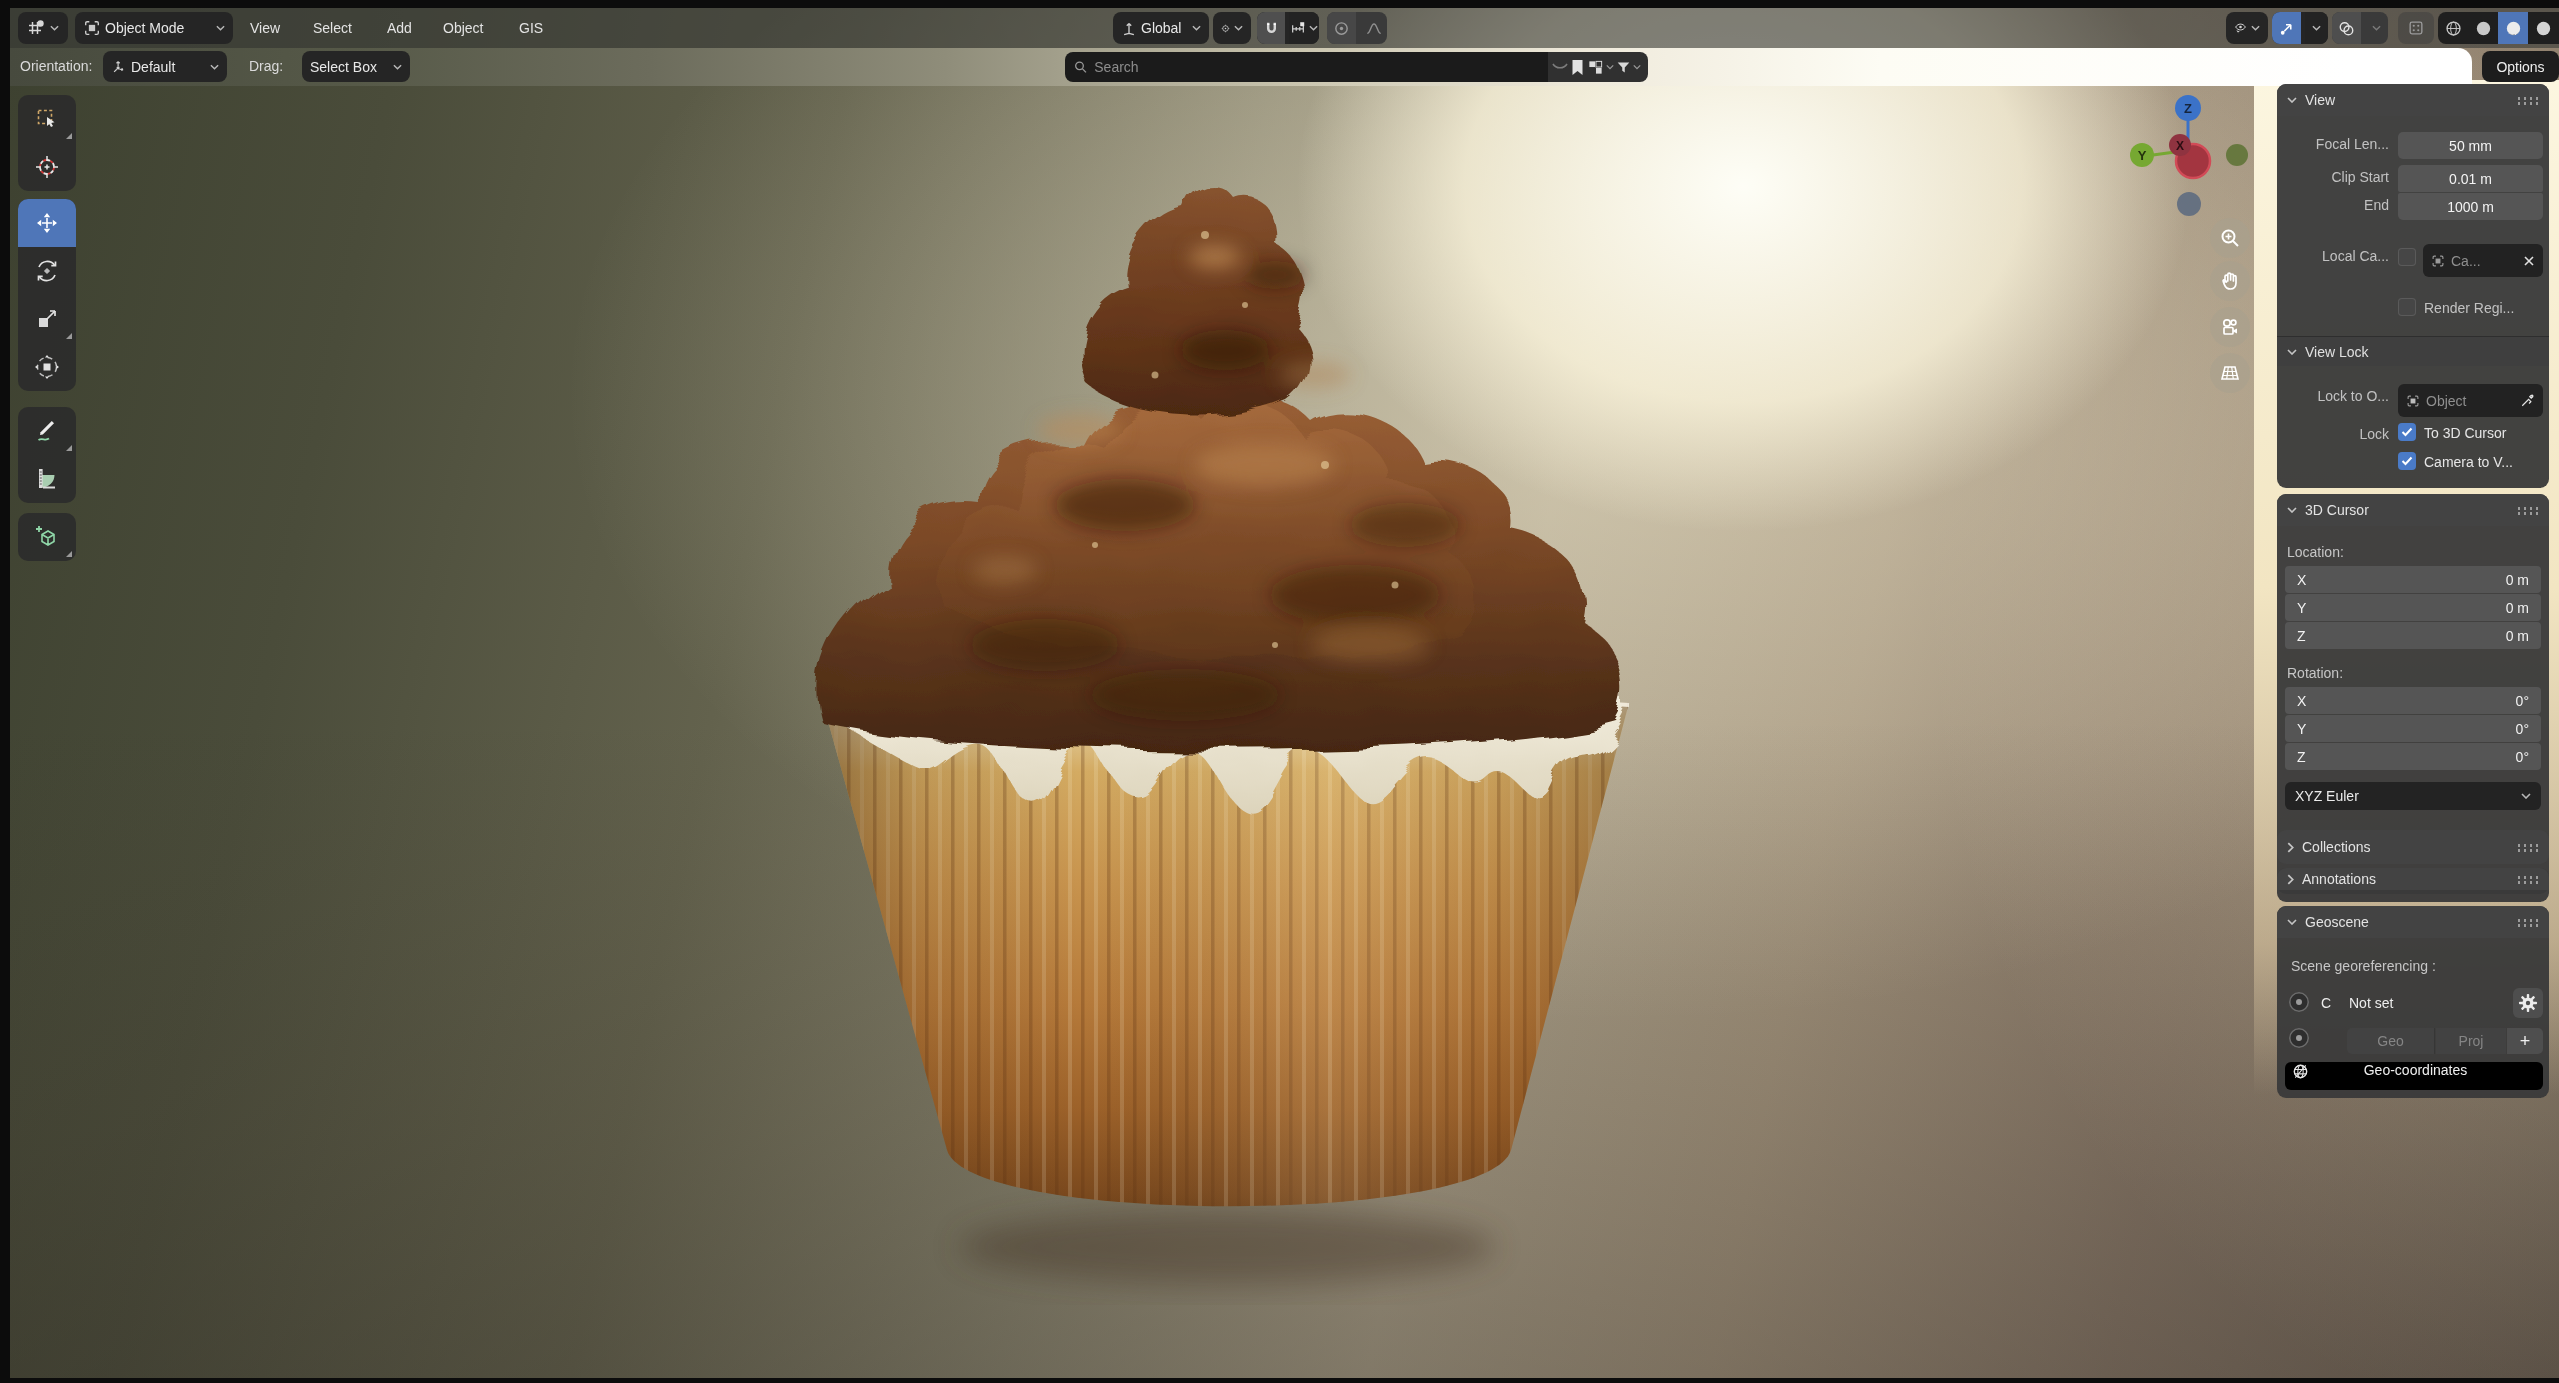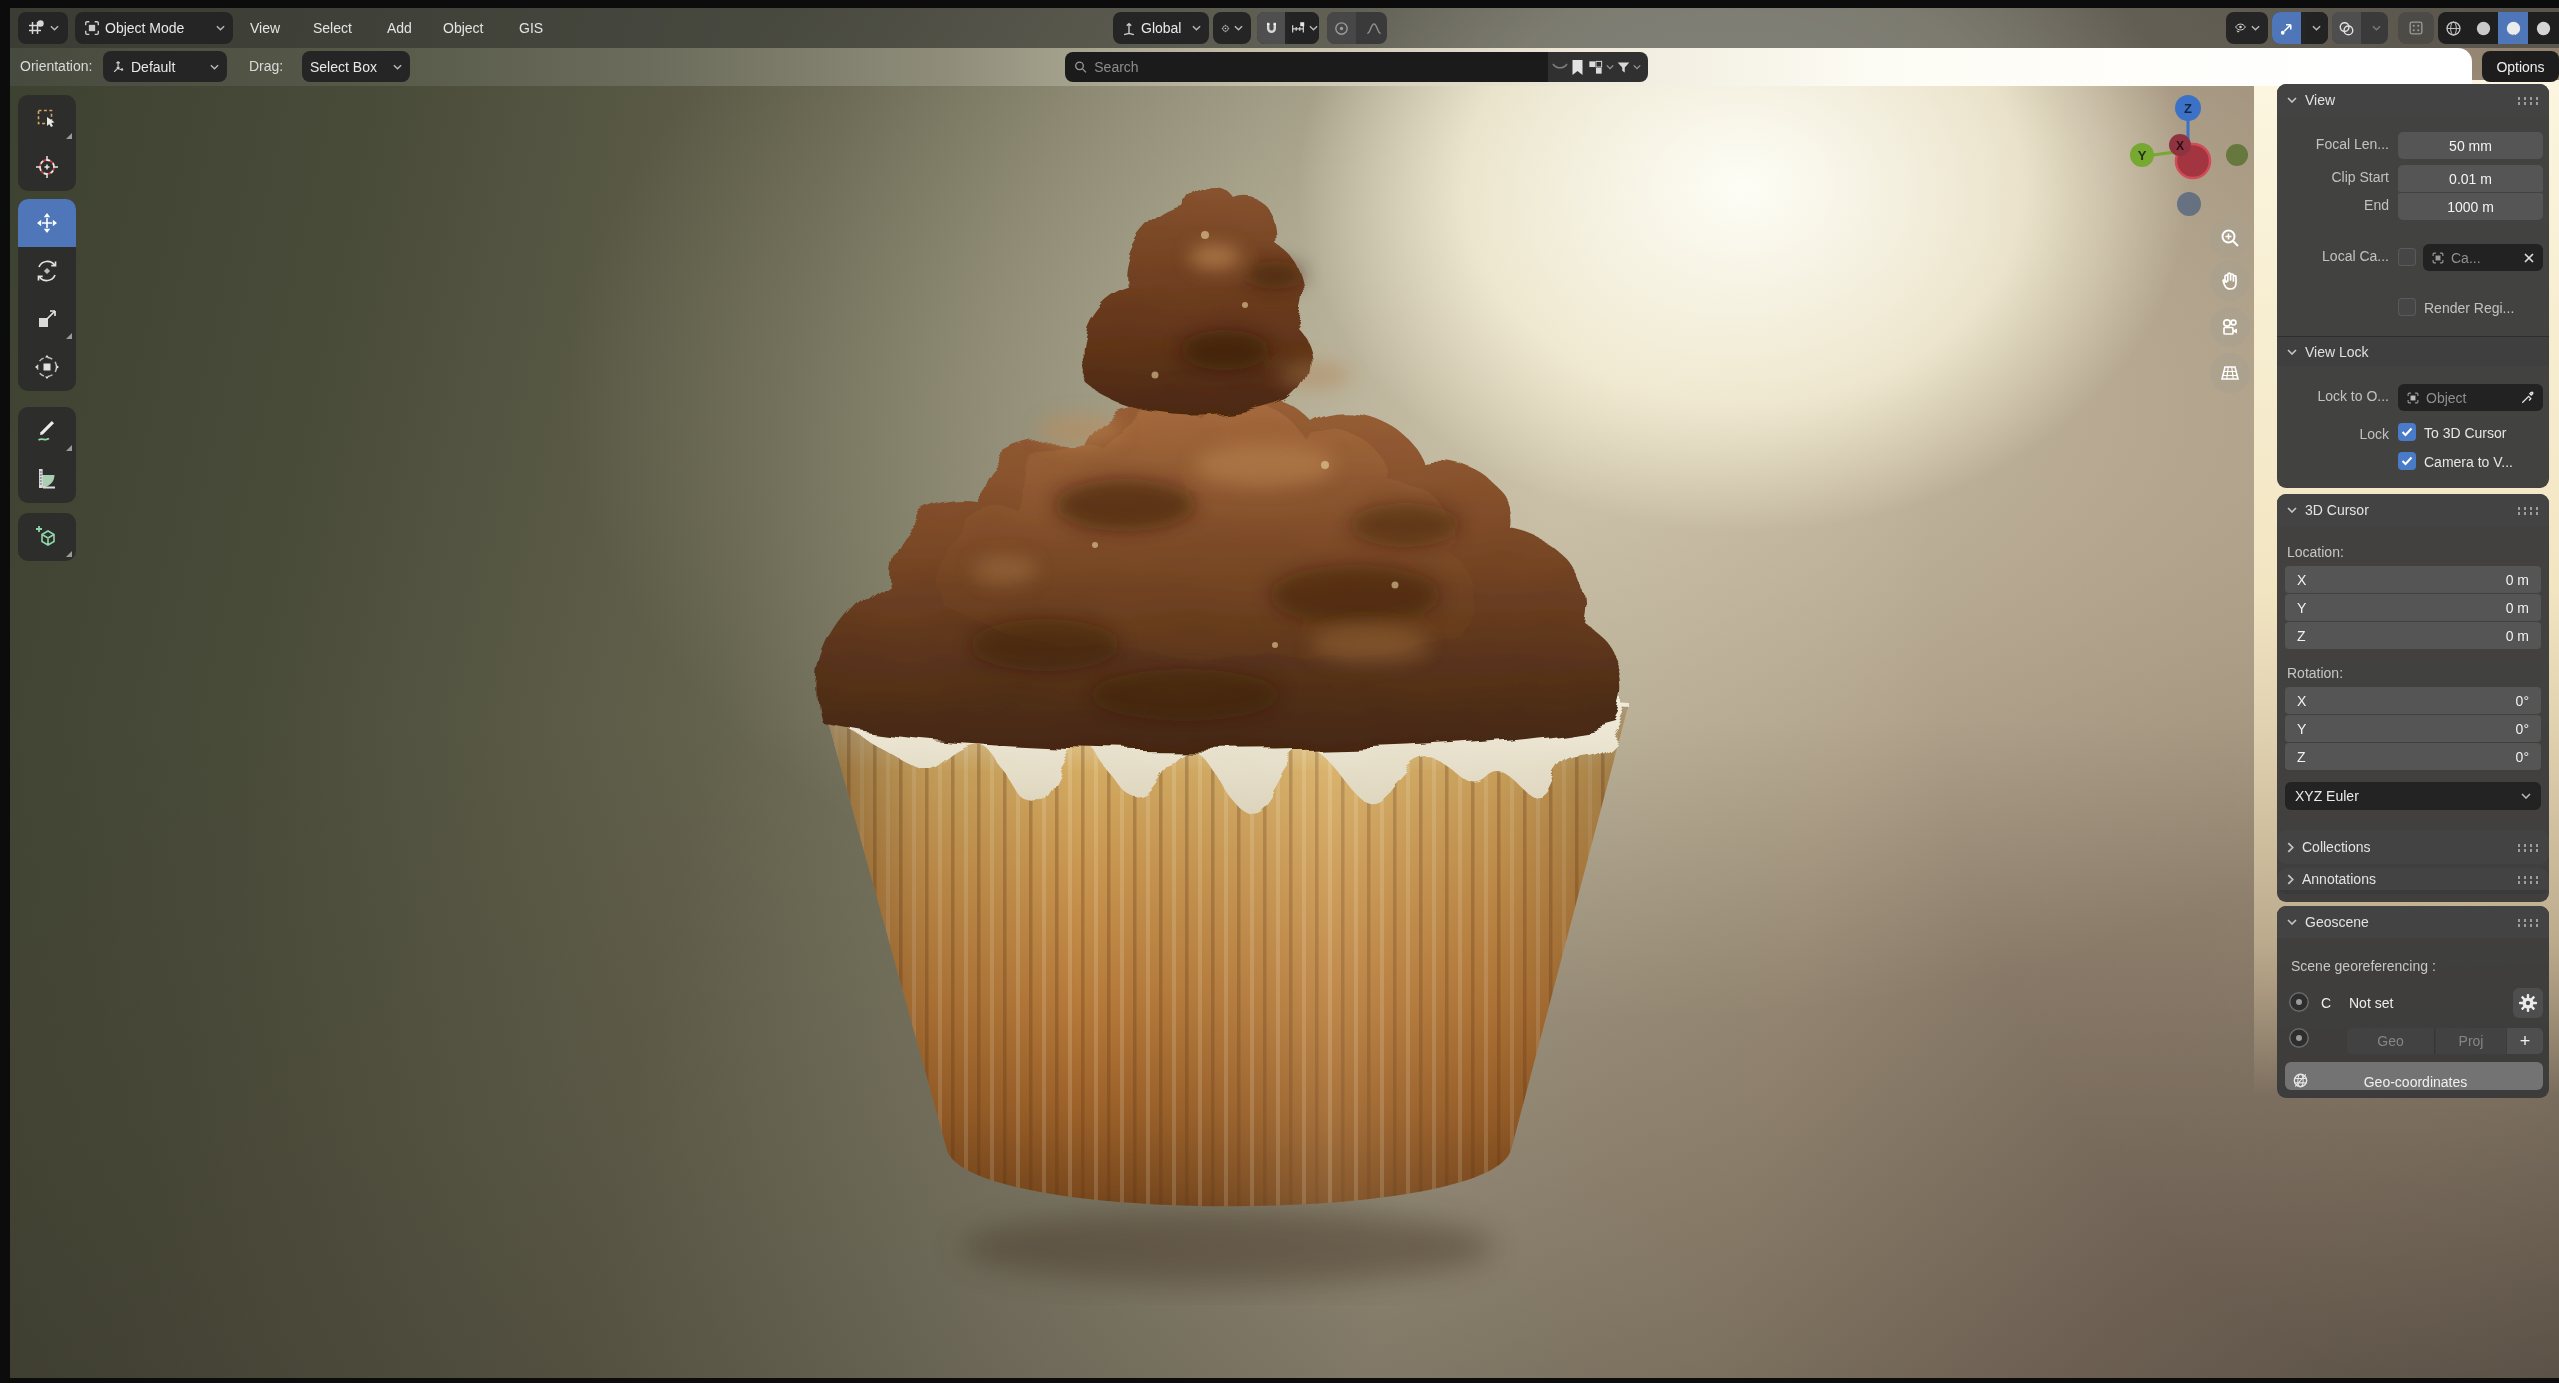--- a/index.html
+++ b/index.html
@@ -59,21 +59,21 @@
       color:#f4f4f4; display:flex; align-items:center; justify-content:center; }
   .slider.joined-top { border-bottom-left-radius:2px; border-bottom-right-radius:2px; }
   .slider.joined-bot { border-top-left-radius:2px; border-top-right-radius:2px; }
   .axis-slider { position:absolute; left:8px; width:256px; background:#555555; height:27px;
       border-radius:4px; display:flex; align-items:center; color:#f2f2f2; padding:0 12px; }
   .axis-slider .ax { width:40px; }
   .axis-slider .val { margin-left:auto; }
   .cb { width:18px; height:18px; border-radius:4px; background:#4a7bc8;
       display:flex; align-items:center; justify-content:center; }
   .cb.off { background:#464646; box-shadow:inset 0 0 0 1px #5a5a5a; }
-  .objfield { position:absolute; background:#222222; border-radius:6px; height:27px;
+  .objfield { position:absolute; background:#222222; border-radius:6px; height:33px;
       display:flex; align-items:center; gap:6px; padding:0 8px; color:#8f8f8f; }
   .ddfield { position:absolute; background:#232323; border-radius:6px; height:28px;
       display:flex; align-items:center; padding:0 10px; color:#ececec; }
   .subhead { position:absolute; left:0; right:0; height:30px; background:#3f3f3f;
       border-top:1px solid #2e2e2e; display:flex; align-items:center; gap:8px;
       padding:0 10px; color:#e0e0e0; }
   .gsbtn { position:absolute; height:26px; background:#424242; color:#858585;
       display:flex; align-items:center; justify-content:center; }
   .radio { width:20px; height:20px; border-radius:50%; background:#2e2e2e;
       box-shadow:inset 0 0 0 1.5px #6c6c6c; display:flex; align-items:center; justify-content:center; }
@@ -695,21 +695,21 @@
         </g>
         <circle cx="10" cy="10" r="2.2" fill="#4e4e4e"></circle>
       </svg>
     </div>
     <span class="radio" style="position:absolute;left:12px;top:122px;">
         <span class="dot"></span>
       </span>
     <div class="gsbtn" style="left:70px;top:122px;width:88px;border-radius:5px 0 0 5px;border-right:1px solid #363636;">Geo</div>
     <div class="gsbtn" style="left:159px;top:122px;width:70px;">Proj</div>
     <div class="gsbtn" style="left:230px;top:122px;width:36px;border-radius:0 5px 5px 0;background:#4e4e4e;color:#f0f0f0;font-size:18px;">+</div>
-    <div style="position:absolute;left:8px;top:156px;width:258px;height:28px;background:#737373;border-radius:6px;display:flex;align-items:flex-end;color:#f0f0f0;">
+    <div style="position:absolute;left:8px;top:156px;width:258px;height:28px;background:#000000;border-radius:6px;display:flex;align-items:flex-start;color:#f0f0f0;">
       <svg style="margin:0 8px 0 6px;" width="19" height="19" viewBox="0 0 20 20">
         <circle cx="10" cy="10" r="6.5" fill="none" stroke="#e6e6e6" stroke-width="1.5"></circle>
         <ellipse cx="10" cy="10" rx="2.8" ry="6.5" fill="none" stroke="#e6e6e6" stroke-width="1.1"></ellipse>
         <path d="M3.8 8h12.4M3.8 12.5h12.4" stroke="#e6e6e6" stroke-width="1.1" fill="none"></path>
         <path d="M15.5 3.5l-11 13" stroke="#e6e6e6" stroke-width="1.1"></path>
       </svg>
       <span style="flex:1;text-align:center;margin-right:30px;">Geo-coordinates</span>
     </div>
   </div>
 

